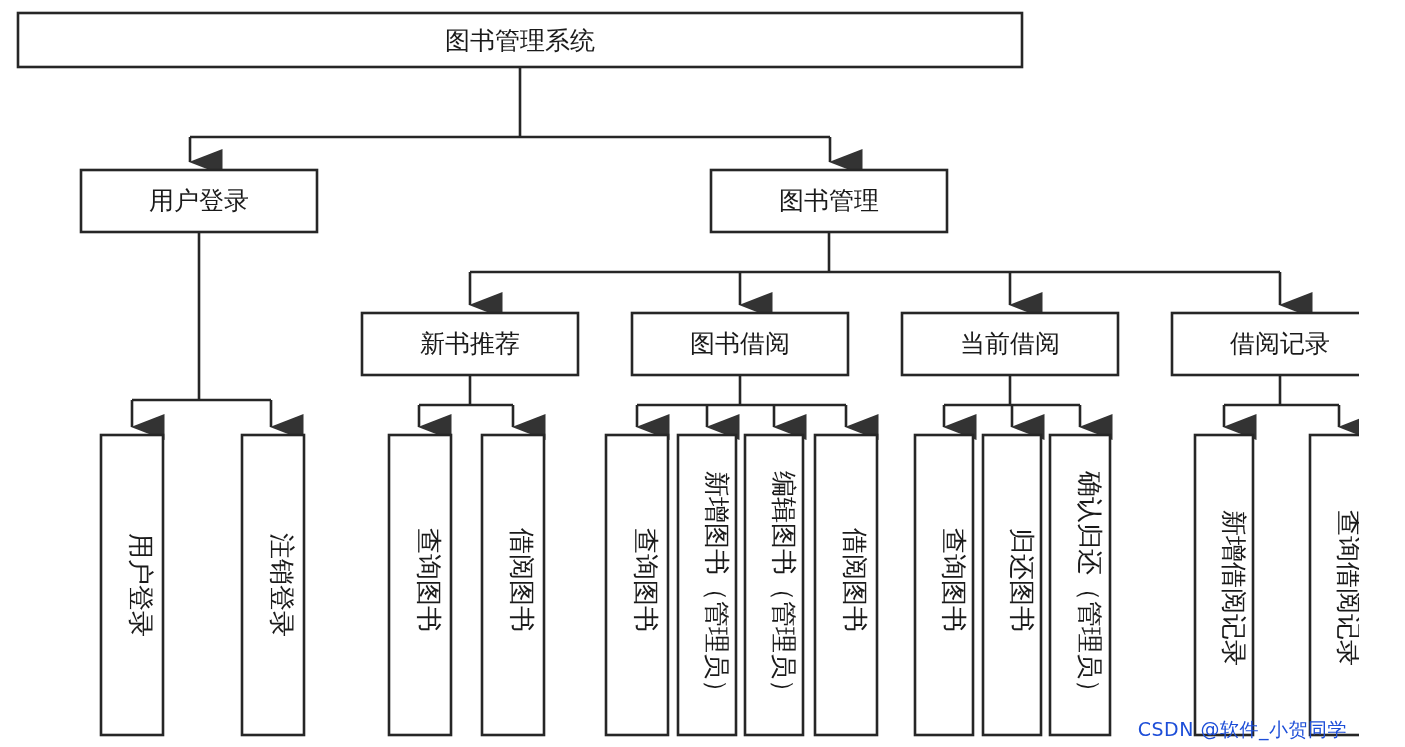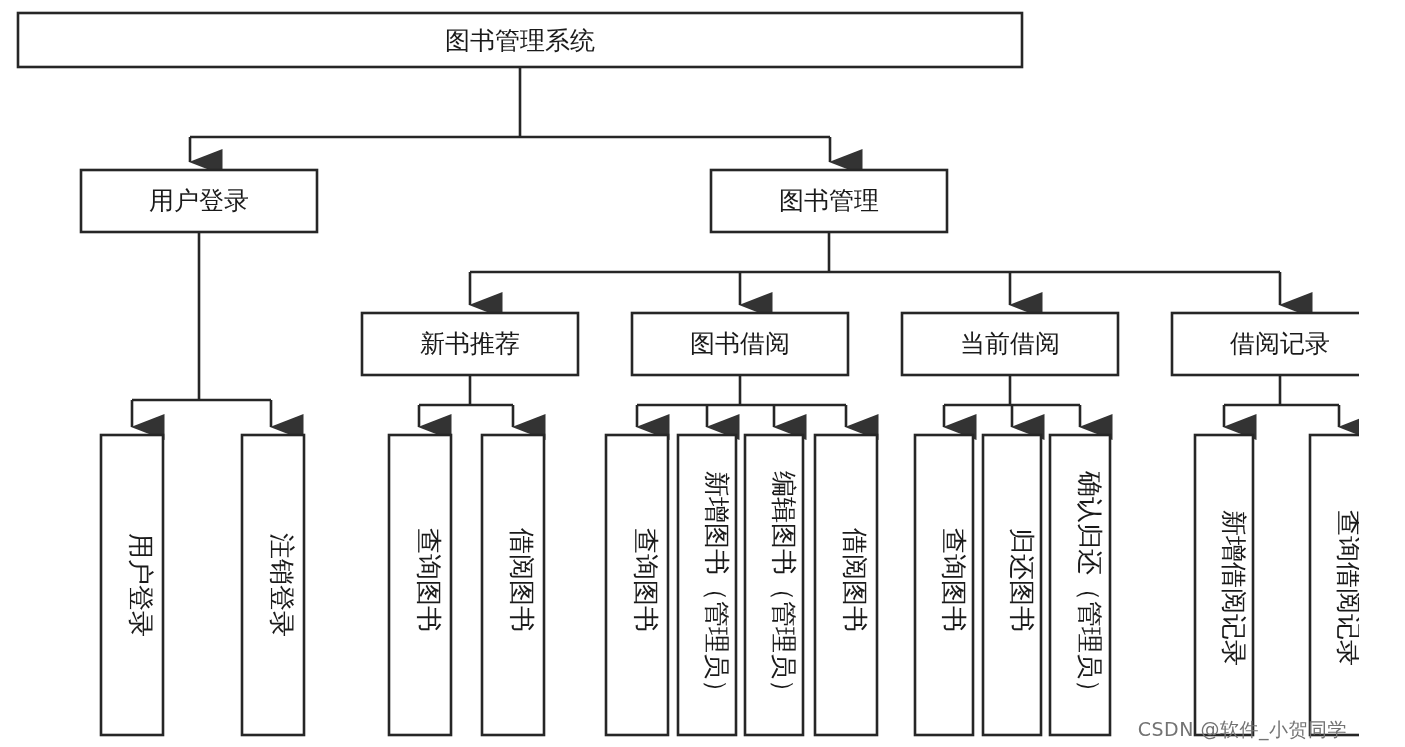--- a/index.html
+++ b/index.html
@@ -45,21 +45,21 @@
   .edge {
     stroke: #262626;
     stroke-width: 2.6;
     fill: none;
     stroke-linecap: butt;
   }
   .watermark {
     position: absolute;
     right: 12px;
     bottom: 4px;
-    color: #737373;
+    color: #1d4ed8;
     font-size: 19px;
     font-family: "DejaVu Sans", "Liberation Sans", sans-serif;
     white-space: nowrap;
     letter-spacing: 0.5px;
   }
 </style>
 </head>
 <body>
 
 <div id="diagram-root">

